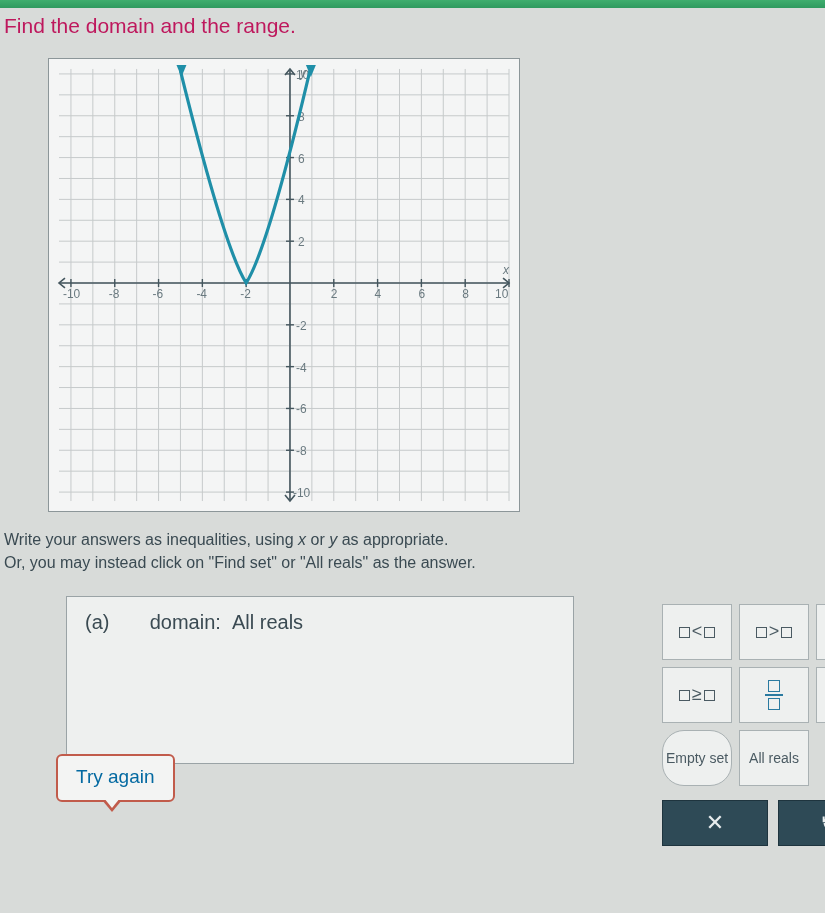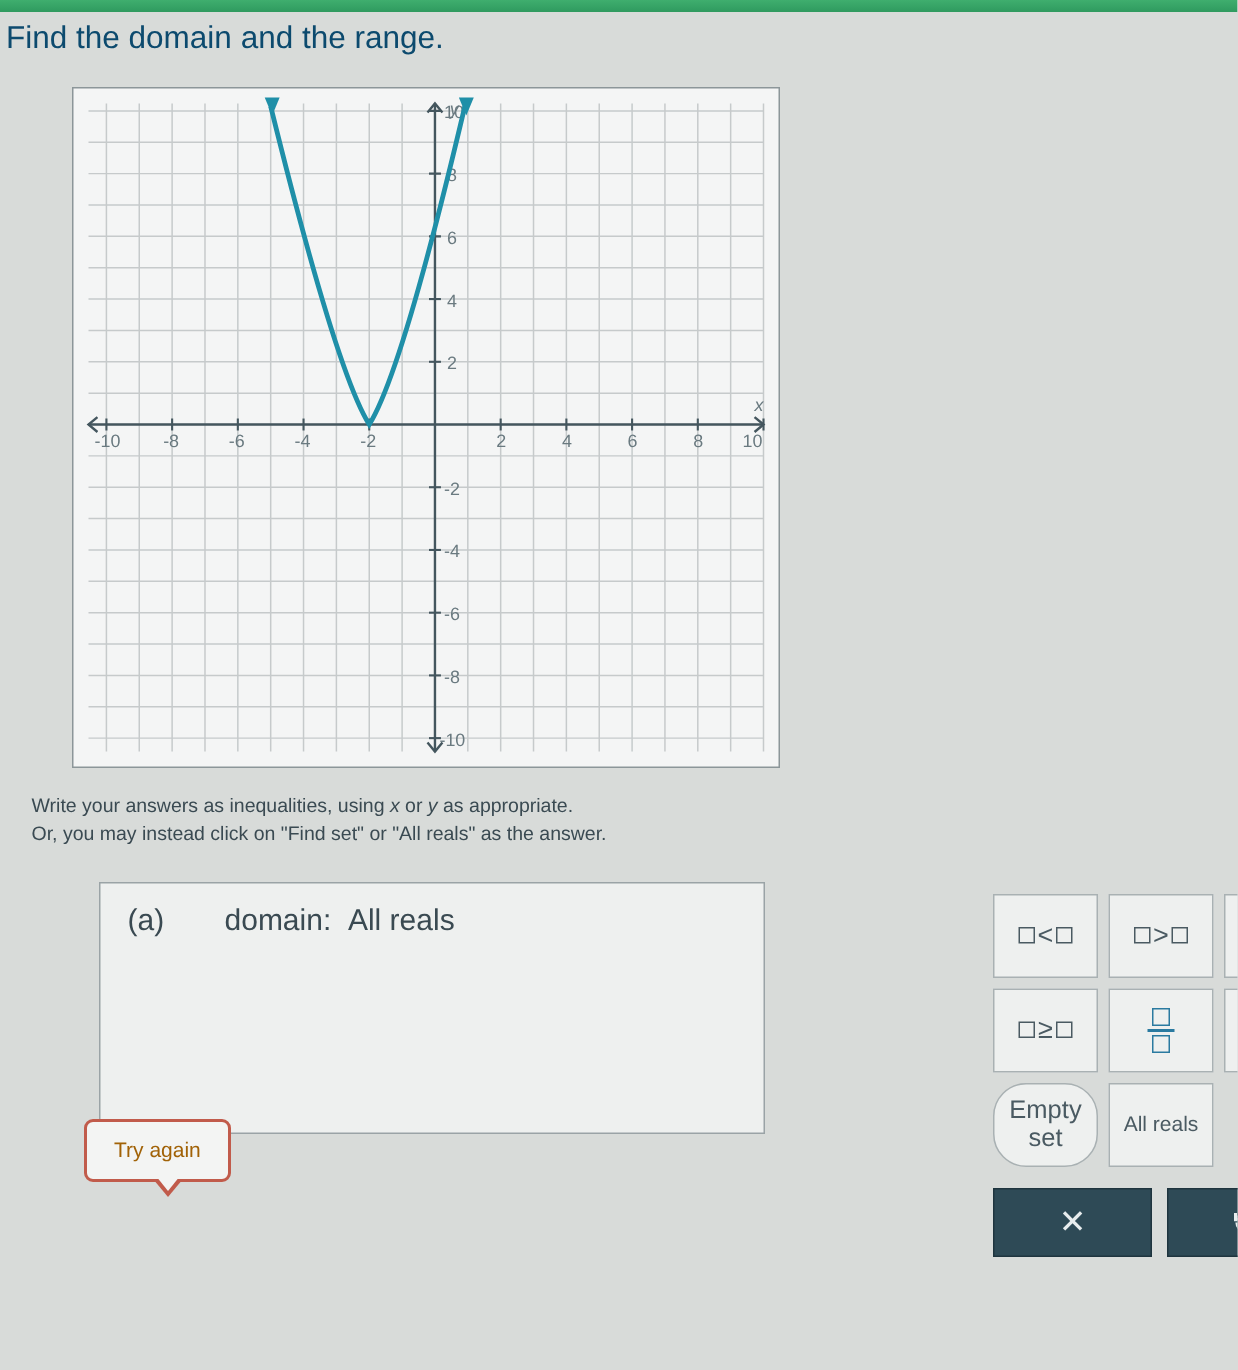--- a/index.html
+++ b/index.html
@@ -12,65 +12,65 @@
     position: relative;
     overflow: hidden;
   }
   .topbar {
     height: 8px;
     background: linear-gradient(#3fae6e,#2f9a5f);
   }
   .question {
     padding: 6px 0 0 4px;
     font-size: 21px;
-    color: #0c4a6e;
+    color: #be185d;
   }
   .graph-wrap {
     margin: 20px 0 0 48px;
     width: 472px;
     height: 454px;
     border: 1px solid #8c9699;
     background: #f4f5f5;
     position: relative;
   }
   .graph-svg { width: 100%; height: 100%; display:block; }
   .instructions {
-    margin: 16px 0 0 21px;
-    font-size: 13px;
+    margin: 16px 0 0 4px;
+    font-size: 16px;
     line-height: 1.45;
     color: #3a4a52;
     max-width: 770px;
   }
   .instructions .var { font-style: italic; }
   .answer-area {
     position: relative;
     margin: 22px 0 0 66px;
   }
   .answer-box {
-    width: 444px;
+    width: 508px;
     height: 168px;
     border: 1px solid #9aa3a6;
     background: #eef0ef;
     padding: 14px 18px;
     font-size: 20px;
     color: #3a4a52;
   }
   .answer-row { margin-bottom: 16px; }
   .part-label { display:inline-block; min-width:48px; }
   .var { font-style: italic; }
   .try-again {
     position: absolute;
     left: -10px;
     top: 158px;
     background: #f3f4f3;
     border: 2px solid #c15b4b;
     border-radius: 6px;
     padding: 10px 18px 12px 18px;
-    font-size: 14px;
-    color: #a16207;
+    font-size: 19px;
+    color: #0369a1;
   }
   .try-again::after {
     content: "";
     position: absolute;
     left: 44px;
     bottom: -12px;
     width: 0; height: 0;
     border-left: 10px solid transparent;
     border-right: 10px solid transparent;
     border-top: 12px solid #c15b4b;
@@ -295,21 +295,21 @@
       <div class="pal-btn">
         <span class="frac">
             <span class="top"></span>
             <span class="bar"></span>
             <span class="bot"></span>
           </span>
       </div>
       <div class="pal-btn">
         
       </div>
-      <div class="pal-btn" style="font-size:17px;border-radius:22px;">Empty set</div>
+      <div class="pal-btn" style="font-size:14px;border-radius:22px;">Empty set</div>
       <div class="pal-btn" style="font-size:14px;">All reals</div>
       <div></div>
     </div>
     <div class="ctrl-row">
       <div class="ctrl-btn">
         <span>✕</span>
       </div>
       <div class="ctrl-btn">
         <svg viewBox="0 0 24 24">
             <path fill="none" stroke="#e8edee" stroke-width="2.2" d="M5 12a7 7 0 1 0 2-5L4 10"></path>

